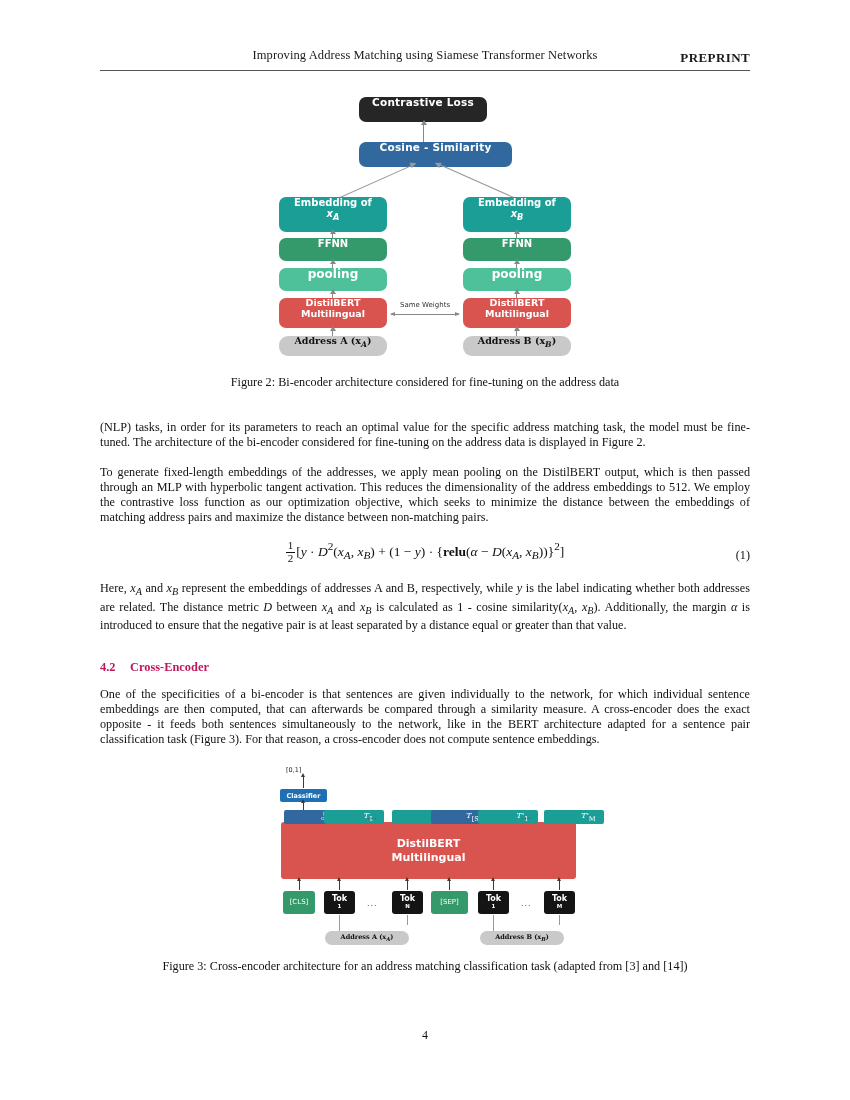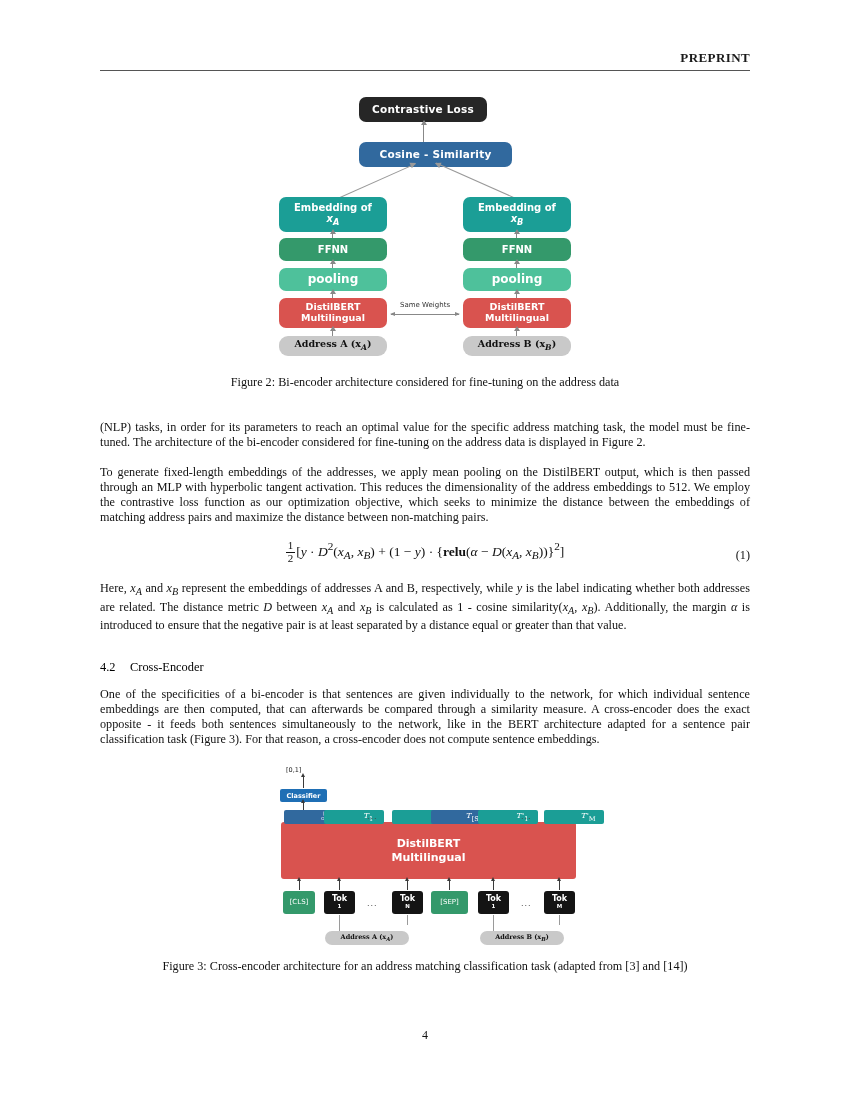--- a/index.html
+++ b/index.html
@@ -61,21 +61,21 @@
     width: 324px;
     height: 275px;
   }
   .node {
     position: absolute;
     border-radius: 7px;
     box-sizing: border-box;
     display: flex;
     flex-direction: column;
     align-items: center;
-    justify-content: center;
+    justify-content: flex-start;
     font-family: "DejaVu Sans", sans-serif;
     font-weight: bold;
     color: #ffffff;
     text-align: center;
     line-height: 1.12;
   }
   .node-loss {
     background: #262626;
     font-size: 10.5px;
     letter-spacing: 0.2px;
@@ -188,22 +188,22 @@
     font-size: 12.2px;
     line-height: 15.1px;
     text-align: justify;
     color: #111;
   }
   .section-head {
     position: absolute;
     left: 100px;
     width: 650px;
     font-size: 12.4px;
-    font-weight: normal;
-    color: #000000;
+    font-weight: bold;
+    color: #be185d;
   }
   .section-head .sec-num { display: inline-block; width: 30px; }
 
   .equation {
     position: absolute;
     left: 100px;
     width: 650px;
     top: 540px;
     height: 32px;
     font-family: "Liberation Serif", serif;
@@ -364,20 +364,21 @@
     width: 850px;
     text-align: center;
     font-size: 12px;
     color: #111;
   }
 </style>
 </head>
 <body>
 
 <div class="page-header">
+  <div class="header-title">Improving Address Matching using Siamese Transformer Networks</div>
   <div class="header-preprint">PREPRINT</div>
 </div>
 <div class="header-rule"></div>
 
 <div class="fig2">
 
   <div class="node node-loss" style="left:96px; top:1px; width:128px; height:25px;">
     <span>Contrastive Loss</span>
   </div>
 

